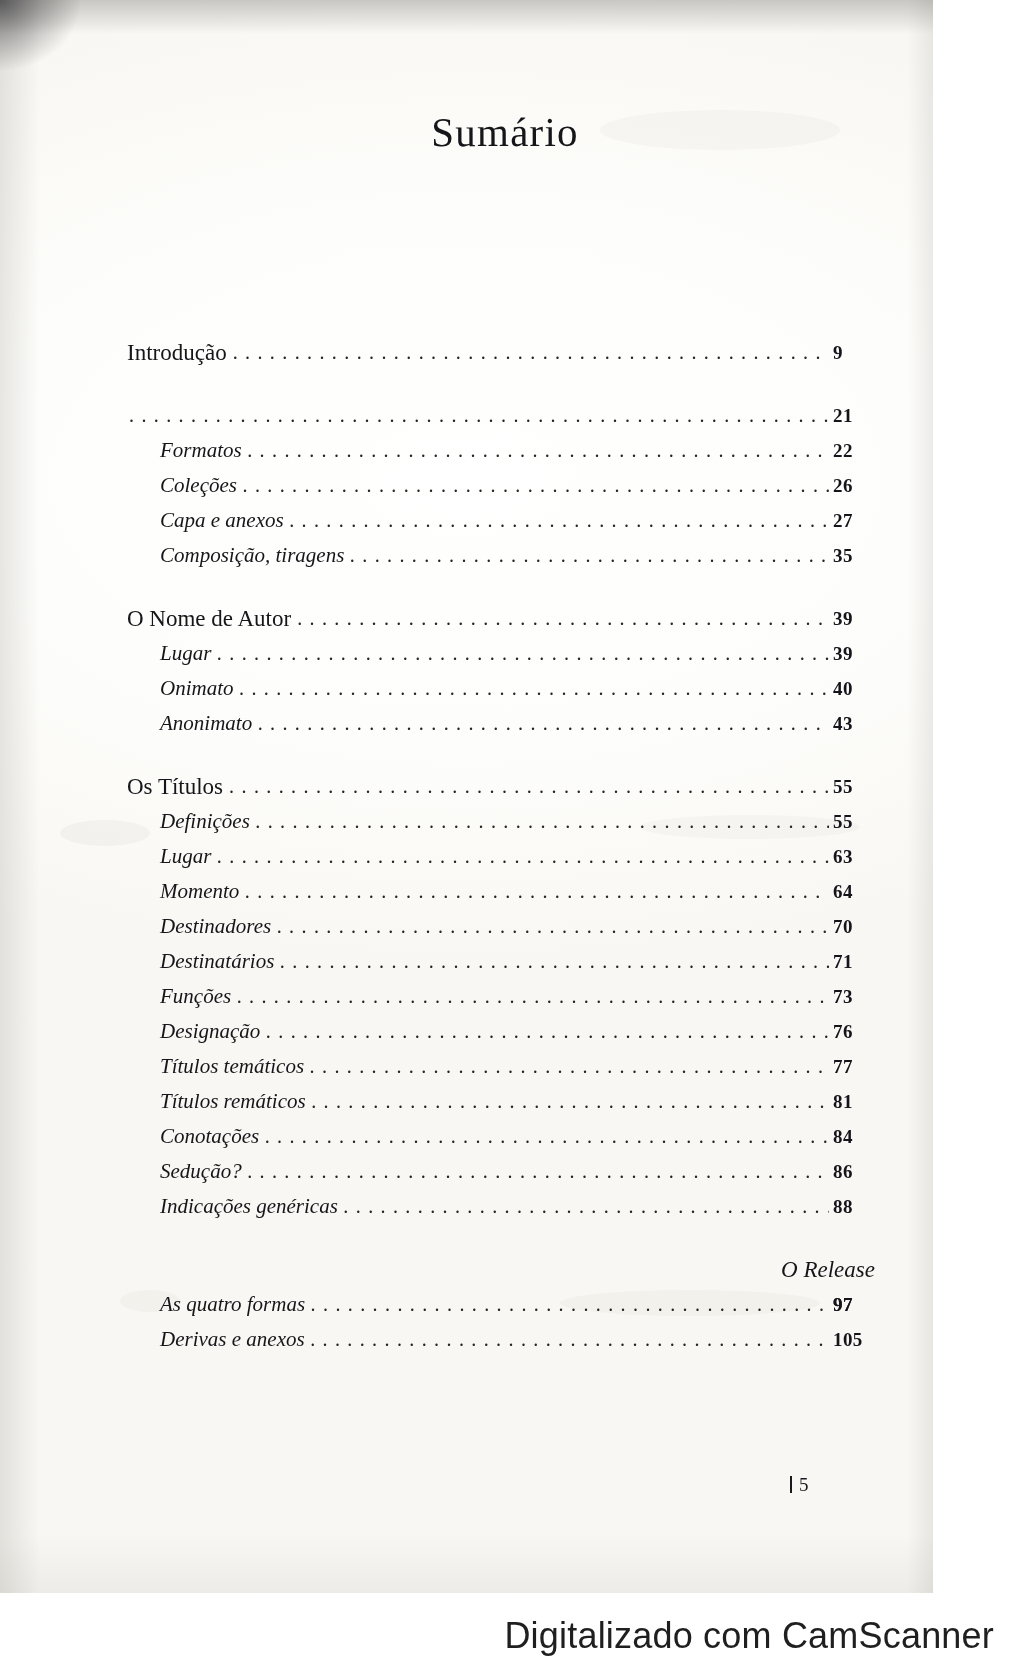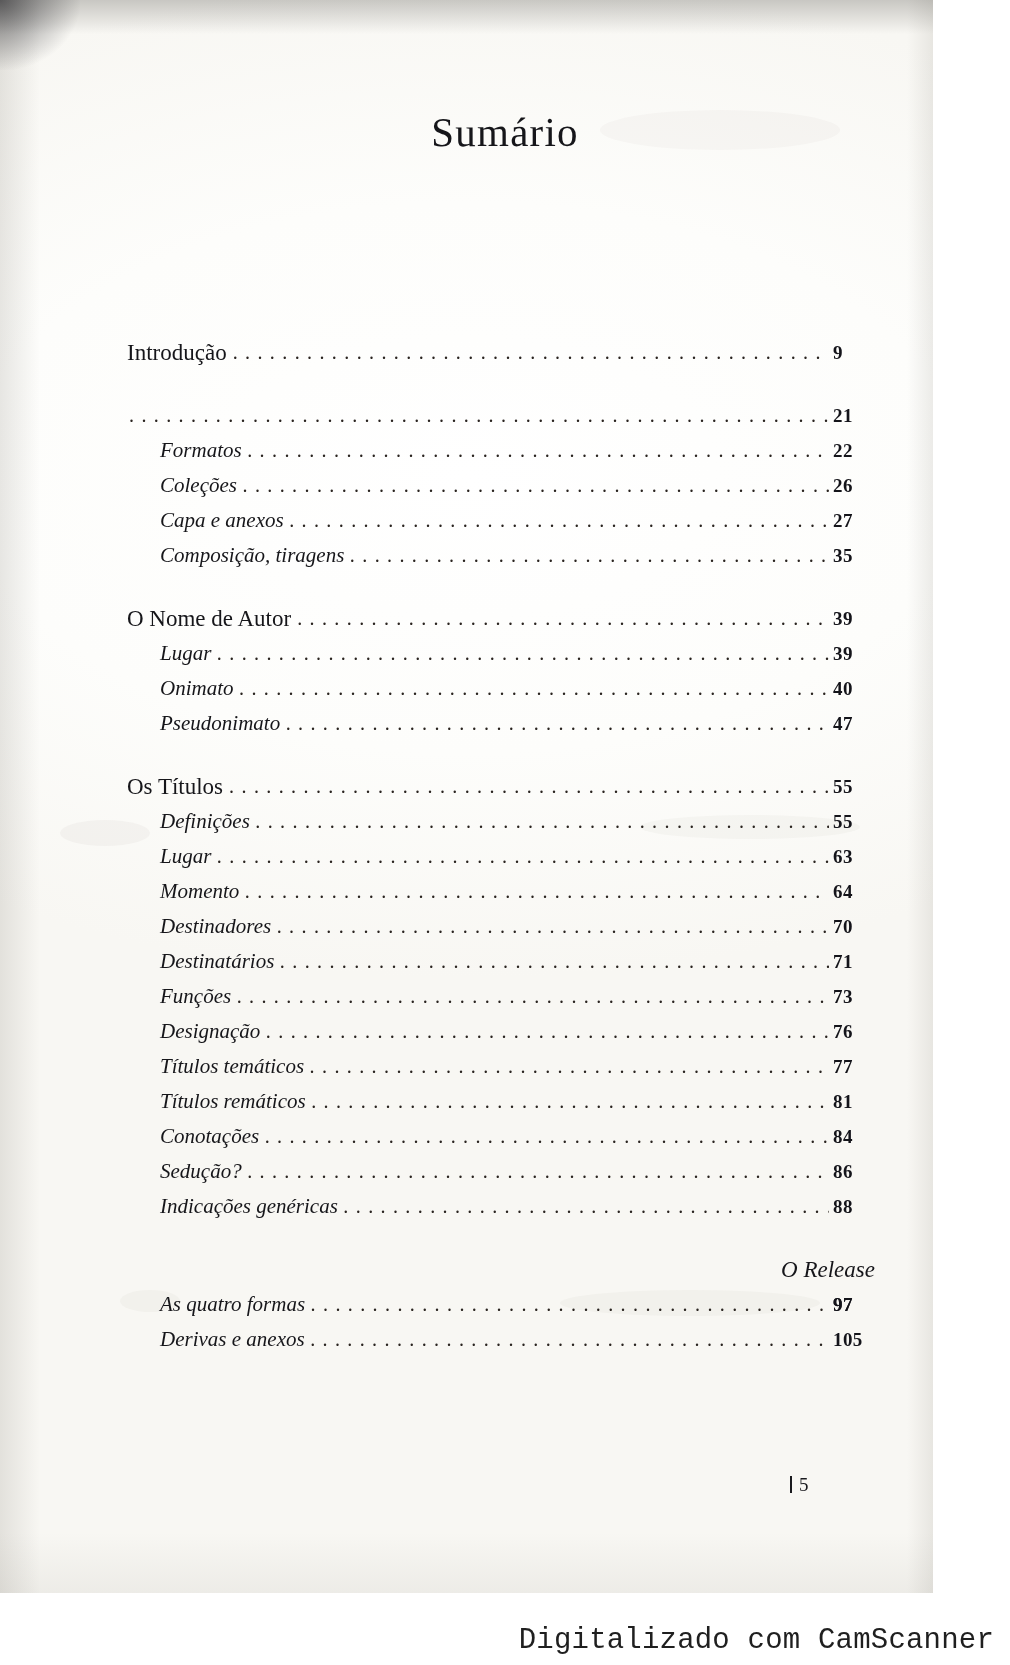--- a/index.html
+++ b/index.html
@@ -163,22 +163,22 @@
     left: 0;
     top: 1593px;
     width: 1010px;
     height: 72px;
     background: #ffffff;
   }
   #camscanner-text {
     position: absolute;
     right: 16px;
     bottom: 8px;
-    font-family: Liberation Mono, monospace;
-    font-size: 29px;
+    font-family: Liberation Sans, sans-serif;
+    font-size: 36px;
     color: #1f1f1f;
     letter-spacing: 0.2px;
   }
 
   
   .blotch { position: absolute; border-radius: 50%; pointer-events: none; }
 </style>
 </head>
 <body>
 
@@ -236,23 +236,23 @@
           <span class="toc-label">Lugar</span>
           <span class="toc-dots"></span>
           <span class="toc-page">39</span>
         </div>
         <div class="toc-row level-2">
           <span class="toc-label">Onimato</span>
           <span class="toc-dots"></span>
           <span class="toc-page">40</span>
         </div>
         <div class="toc-row level-2">
-          <span class="toc-label">Pseudonimato</span>
-          <span class="toc-dots"></span>
-          <span class="toc-page">47</span>
+          <span class="toc-label">Anonimato</span>
+          <span class="toc-dots"></span>
+          <span class="toc-page">43</span>
         </div>
       </div>
       <div class="toc-group">
         <div class="toc-row level-1">
           <span class="toc-label">Os Títulos</span>
           <span class="toc-dots"></span>
           <span class="toc-page">55</span>
         </div>
         <div class="toc-row level-2">
           <span class="toc-label">Definições</span>

